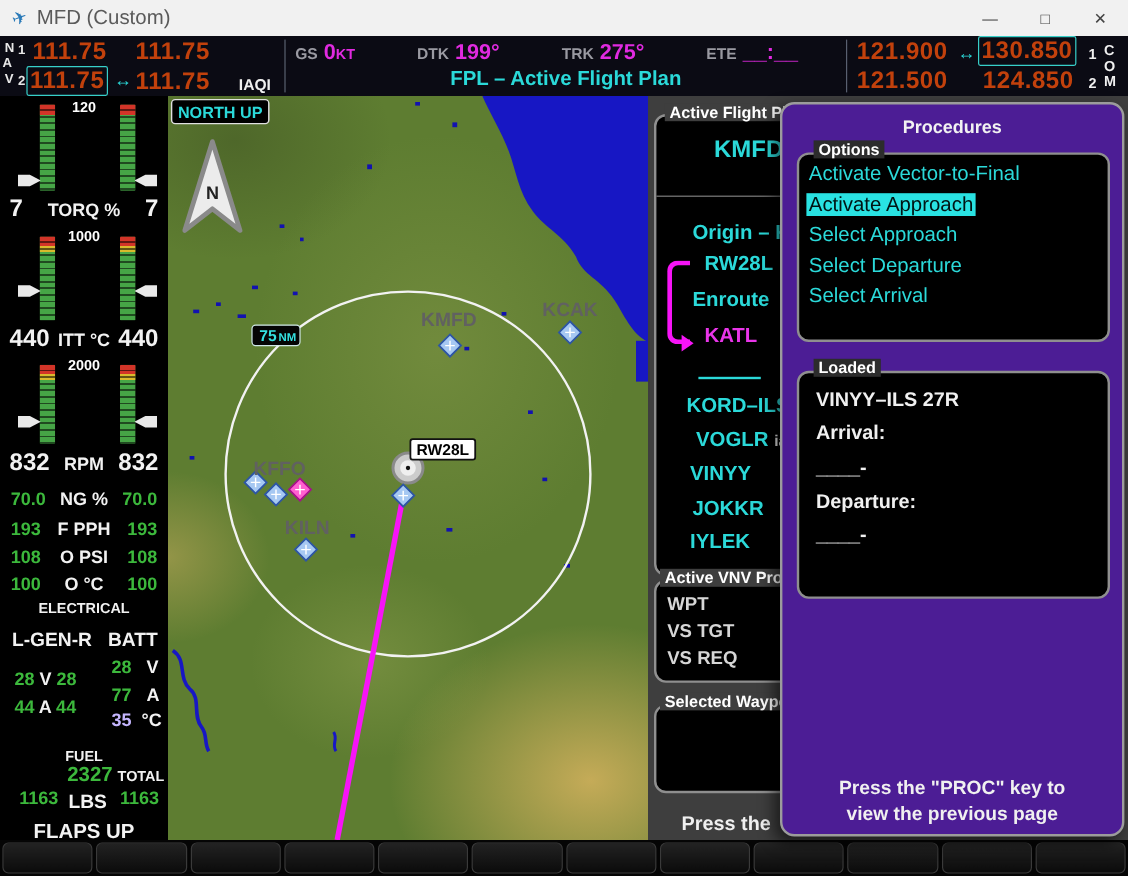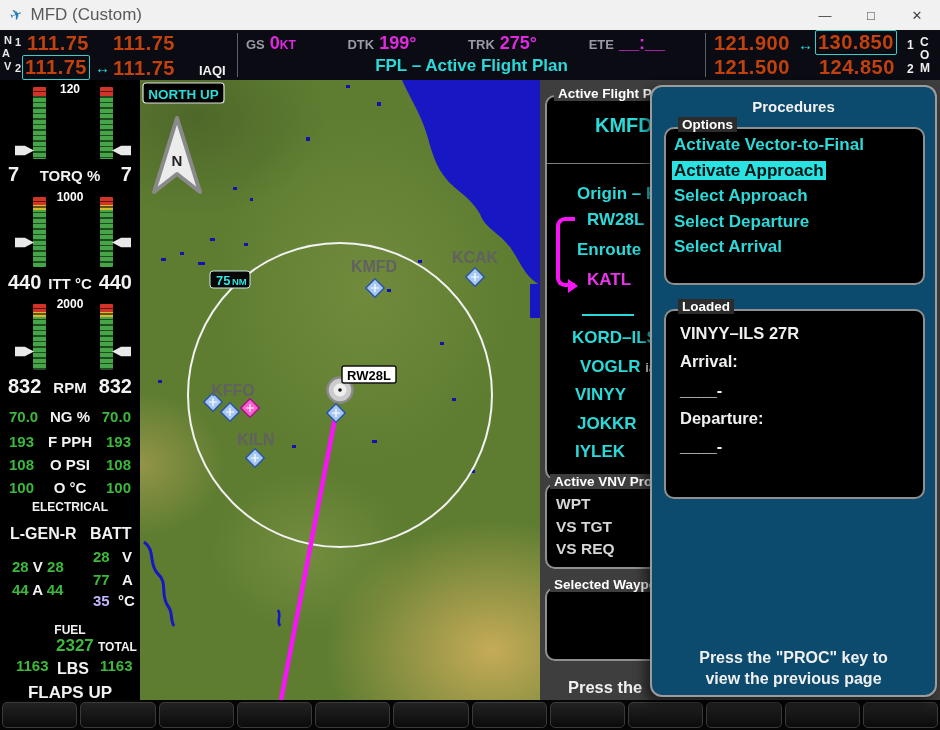--- a/index.html
+++ b/index.html
@@ -82,29 +82,29 @@
   .fpl-item{position:absolute;font-size:17px;font-weight:bold;white-space:nowrap;}
   .fpl-bracket{position:absolute;left:9px;top:120px;width:15px;height:62px;
       border-left:4px solid #f714f7;border-top:4px solid #f714f7;border-bottom:4px solid #f714f7;
       border-top-left-radius:9px;border-bottom-left-radius:9px;}
   .fpl-bracket::after{content:"";position:absolute;right:-3px;bottom:-10px;width:0;height:0;
       border-left:10px solid #f714f7;border-top:7px solid transparent;border-bottom:7px solid transparent;}
   .cyanline{position:absolute;background:#2bd9d9;height:2px;}
   .vnvrow{position:absolute;left:9px;font-size:15.5px;font-weight:bold;color:#d6d6d6;white-space:nowrap;}
   .panelhint{position:absolute;left:28px;top:598px;font-size:16.5px;font-weight:bold;color:#f0f0f0;white-space:nowrap;}
   
-  .popup{position:absolute;left:650px;top:55px;width:287px;height:612px;background:#0c4a6e;
+  .popup{position:absolute;left:650px;top:55px;width:287px;height:612px;background:#4c1d95;
          border:2px solid #9c9c9c;border-radius:12px;box-sizing:border-box;
          box-shadow:-5px 5px 12px rgba(0,0,0,.55);z-index:10;}
   .popup .grouplabel{background:#2c2c2c;}
   .poptitle{position:absolute;left:0;right:0;top:11px;text-align:center;color:#f2f2f2;
             font-size:15px;font-weight:bold;}
   .optlist{position:absolute;left:14px;top:60px;right:14px;}
   .opt{height:25.5px;line-height:25.5px;white-space:nowrap;}
-  .opt span{font-size:17px;font-weight:bold;color:#2bd9d9;padding:0 2px;margin-top:48px;}
+  .opt span{font-size:17px;font-weight:normal;color:#2bd9d9;padding:0 2px;margin-top:48px;}
   .opt.selected span{background:#29e2e2;color:#001414;}
   .opt.disabled span{color:#6f6f6f;}
   .loadedline{font-size:16.5px;font-weight:bold;color:#f0f0f0;height:28.3px;line-height:28.3px;white-space:nowrap;}
   .pophint{position:absolute;left:0;right:0;top:560px;text-align:center;color:#f0f0f0;
            font-size:16px;font-weight:bold;line-height:21px;}
   
   .softkeys{position:absolute;left:0;top:670px;width:940px;height:30px;background:#050505;
             display:flex;gap:3px;padding:2px 2px;box-sizing:border-box;}
   .softkey{flex:1;background:linear-gradient(#222,#0b0b0b);border:1px solid #3a3a3a;border-radius:5px;}
 </style>

